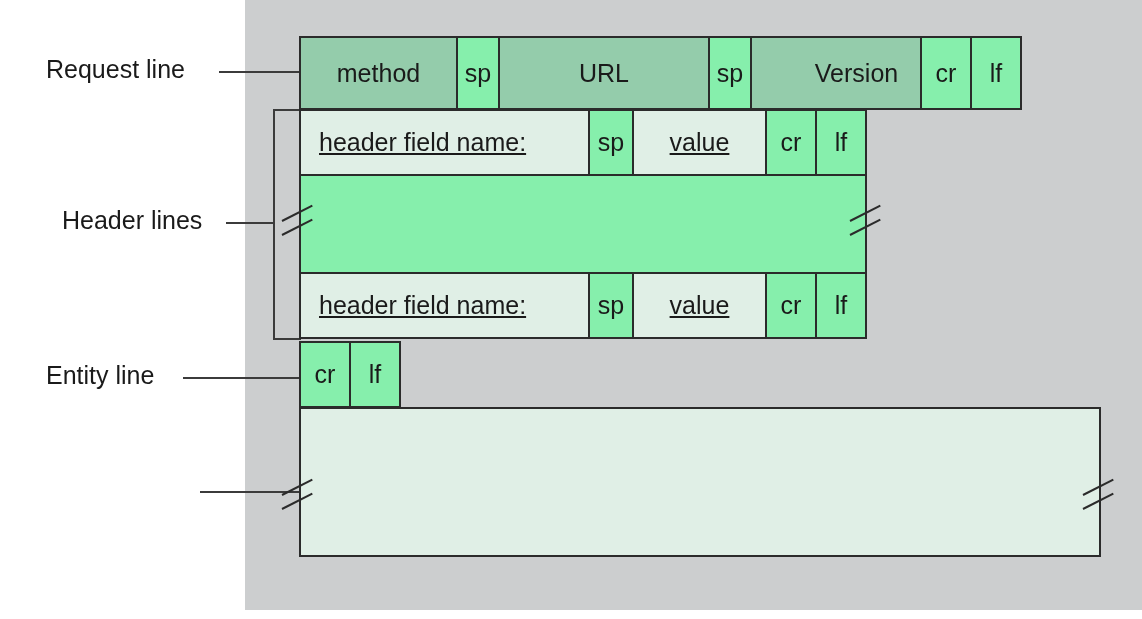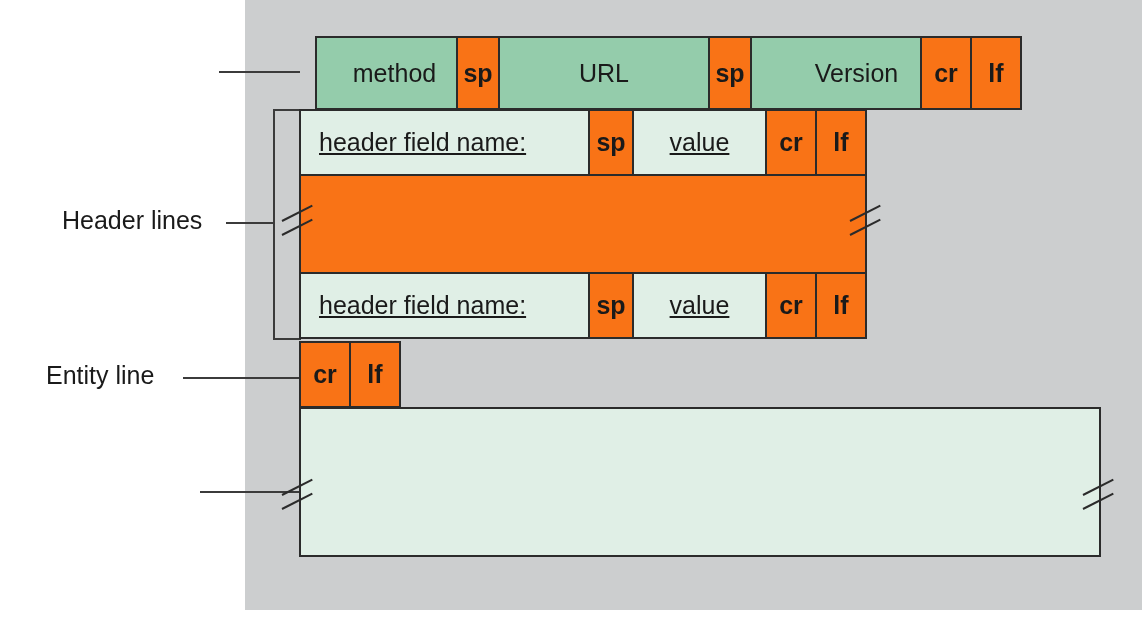--- a/index.html
+++ b/index.html
@@ -42,21 +42,21 @@
     display: flex;
     align-items: center;
     justify-content: center;
     font-size: 25px;
     color: #1a1a1a;
     line-height: 1;
     overflow: hidden;
   }
   .fill-dark  { background: #94ccab; }
   .fill-light { background: #e0efe6; text-decoration: underline; }
-  .fill-white { background: #f97316; font-weight: bold; }
+  .fill-white { background: #86efac; }
 
   
   .bracket {
     position: absolute;
     box-sizing: border-box;
     border: 2px solid #3b3b3b;
     border-right: none;
     background: transparent;
   }
   
@@ -77,33 +77,34 @@
   .break i.a { left: 0; top: 26px; }
   .break i.b { left: 0; top: 40px; }
 </style>
 </head>
 <body>
 
 <div id="canvas">
 
   <div class="grey-panel"></div>
 
+  <div class="label" style="left:46px; top:57px;">Request line</div>
   <div class="leader" style="left:219px; top:71px; width:81px;"></div>
 
   <div class="label" style="left:62px; top:208px;">Header lines</div>
   <div class="leader" style="left:226px; top:222px; width:48px;"></div>
 
   <div class="label" style="left:46px; top:363px;">Entity line</div>
   <div class="leader" style="left:183px; top:377px; width:117px;"></div>
 
   <div class="leader" style="left:200px; top:491px; width:100px;"></div>
 
   <div class="bracket" style="left:273px; top:109px; width:28px; height:231px;"></div>
 
-  <div class="cell fill-dark" style="left:315px;  top:36px; width:159px; height:74px;">method</div>
+  <div class="cell fill-dark" style="left:299px;  top:36px; width:159px; height:74px;">method</div>
   <div class="cell fill-white" style="left:456px;  top:36px; width:44px;  height:74px;">sp</div>
   <div class="cell fill-dark" style="left:498px;  top:36px; width:212px; height:74px;">URL</div>
   <div class="cell fill-white" style="left:708px;  top:36px; width:44px;  height:74px;">sp</div>
   <div class="cell fill-dark" style="left:750px;  top:36px; width:172px; height:74px;padding-left:41px;">Version</div>
   <div class="cell fill-white" style="left:920px;  top:36px; width:52px;  height:74px;">cr</div>
   <div class="cell fill-white" style="left:970px;  top:36px; width:52px;  height:74px;">lf</div>
 
   <div class="cell fill-light" style="left:299px; top:109px; width:291px; height:67px; justify-content:flex-start; padding-left:18px;">header field name:</div>
   <div class="cell fill-white" style="left:588px; top:109px; width:46px;  height:67px;">sp</div>
   <div class="cell fill-light" style="left:632px; top:109px; width:135px; height:67px;">value</div>

